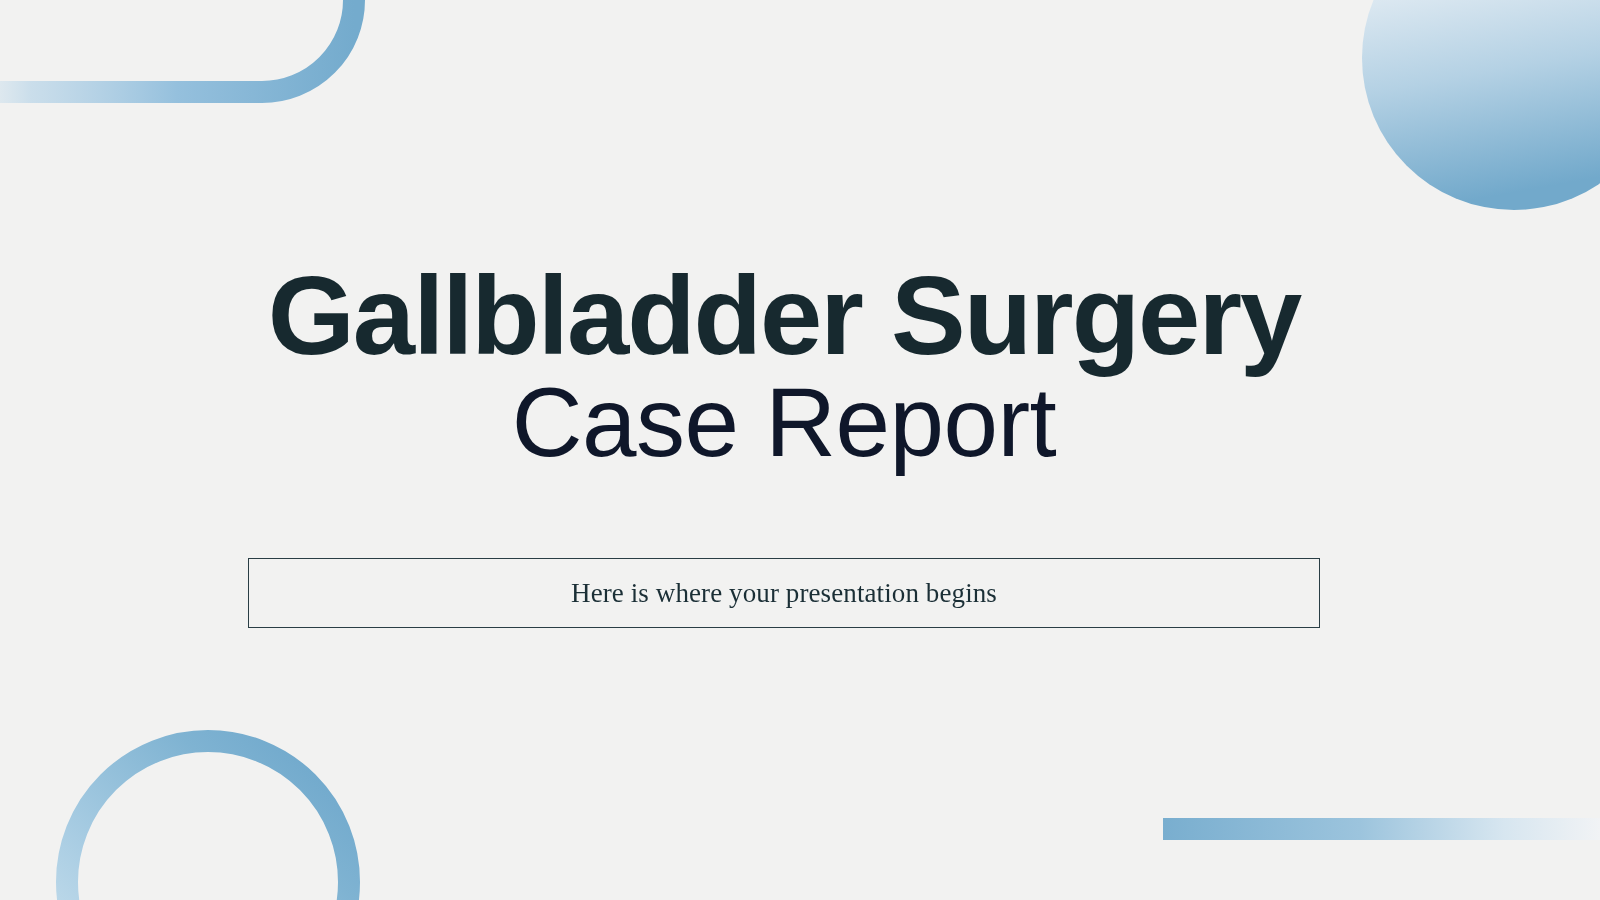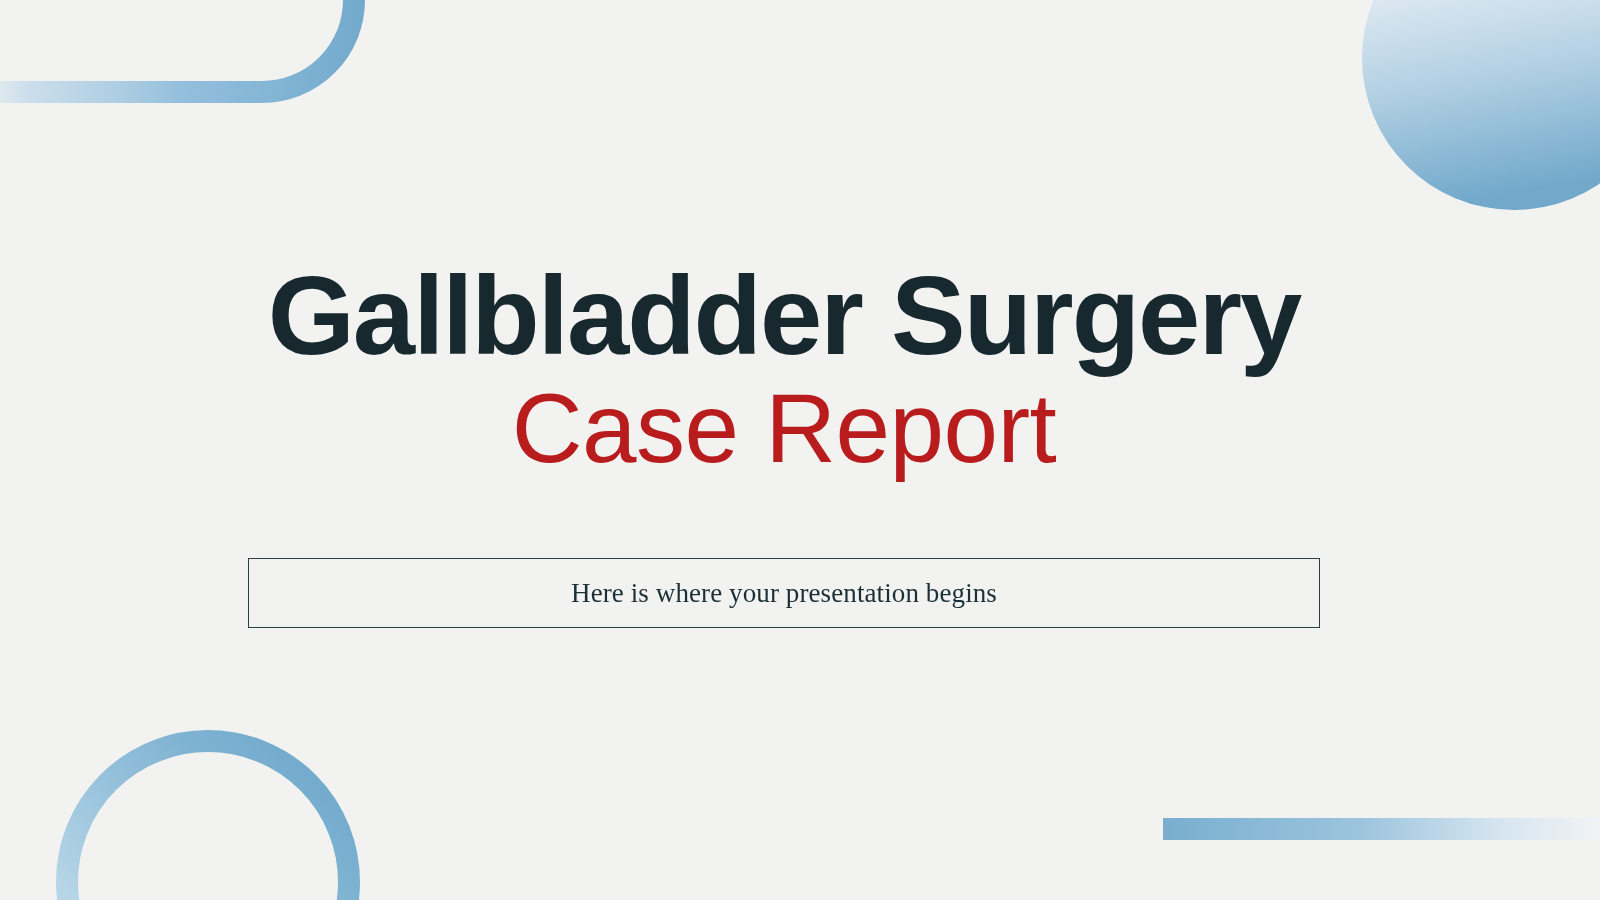--- a/index.html
+++ b/index.html
@@ -53,27 +53,26 @@
     font-size: 112px;
     font-weight: 700;
     letter-spacing: -2.0px;
     line-height: 1.03;
     color: #17292f;
     white-space: nowrap;
   }
 
   #sub-title {
     display: block;
-    margin-top: 6px;
     font-family: "Liberation Sans", sans-serif;
     font-size: 98px;
     font-weight: 300;
     letter-spacing: -0.5px;
     line-height: 1.02;
-    color: #b91c1c;
+    color: #0f172a;
     white-space: nowrap;
   }
 
   #tagline-box {
     position: absolute;
     left: 248px;
     top: 558px;
     width: 1072px;
     height: 70px;
     box-sizing: border-box;

